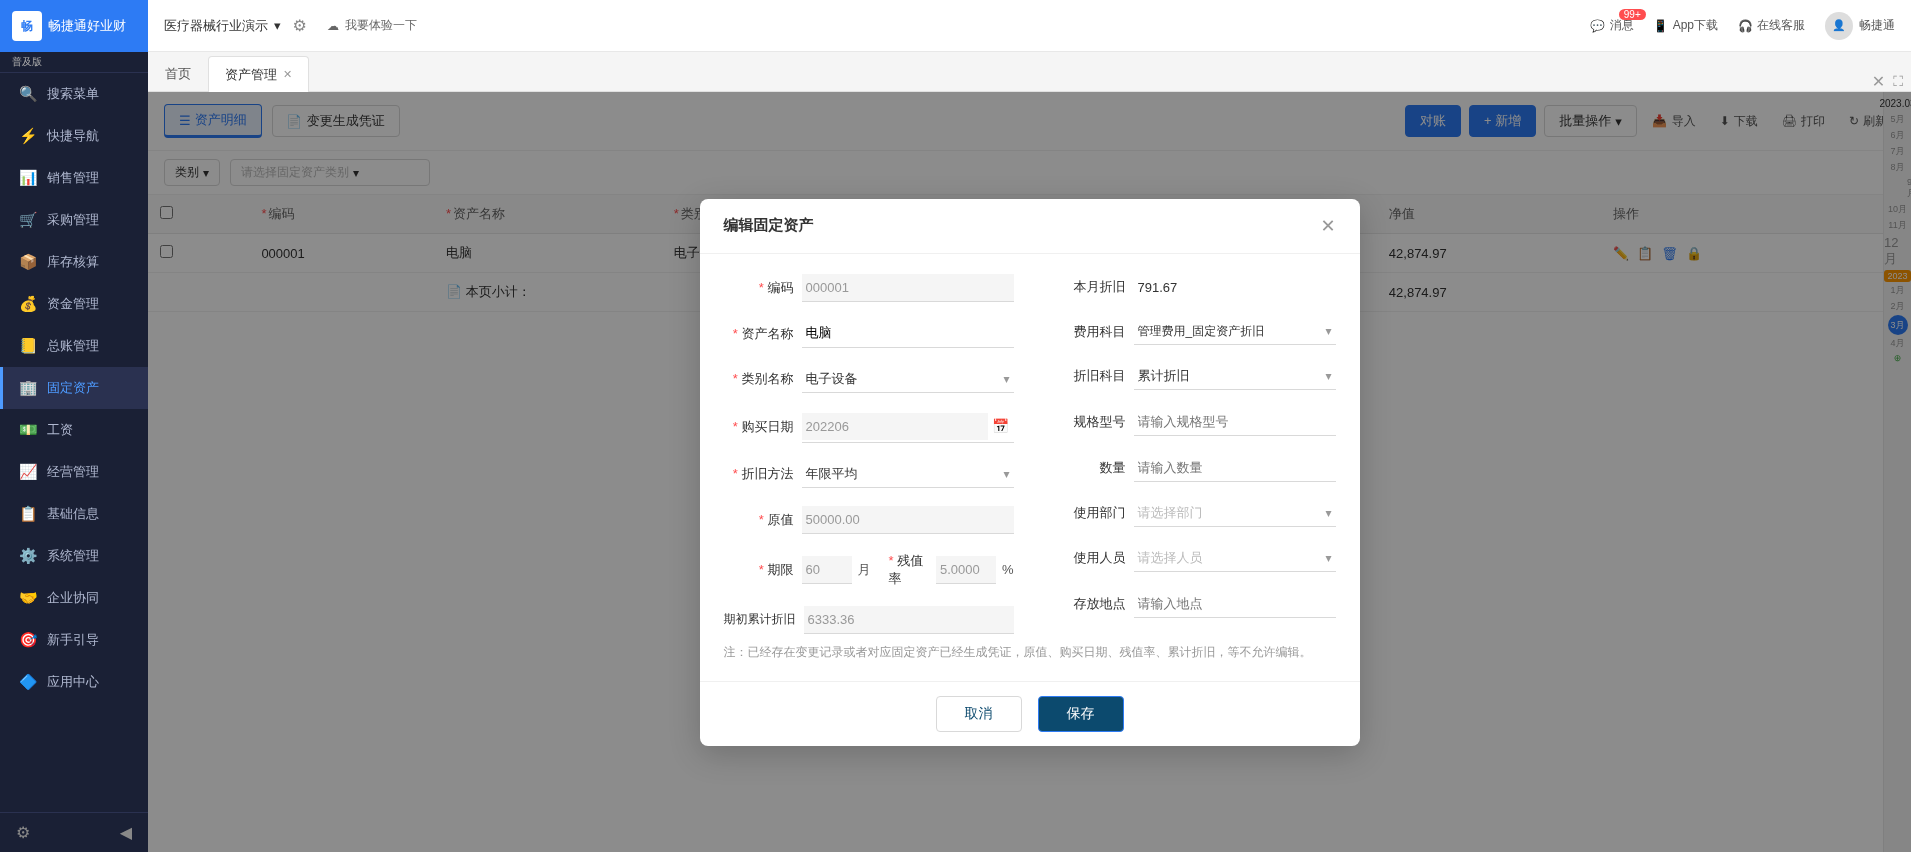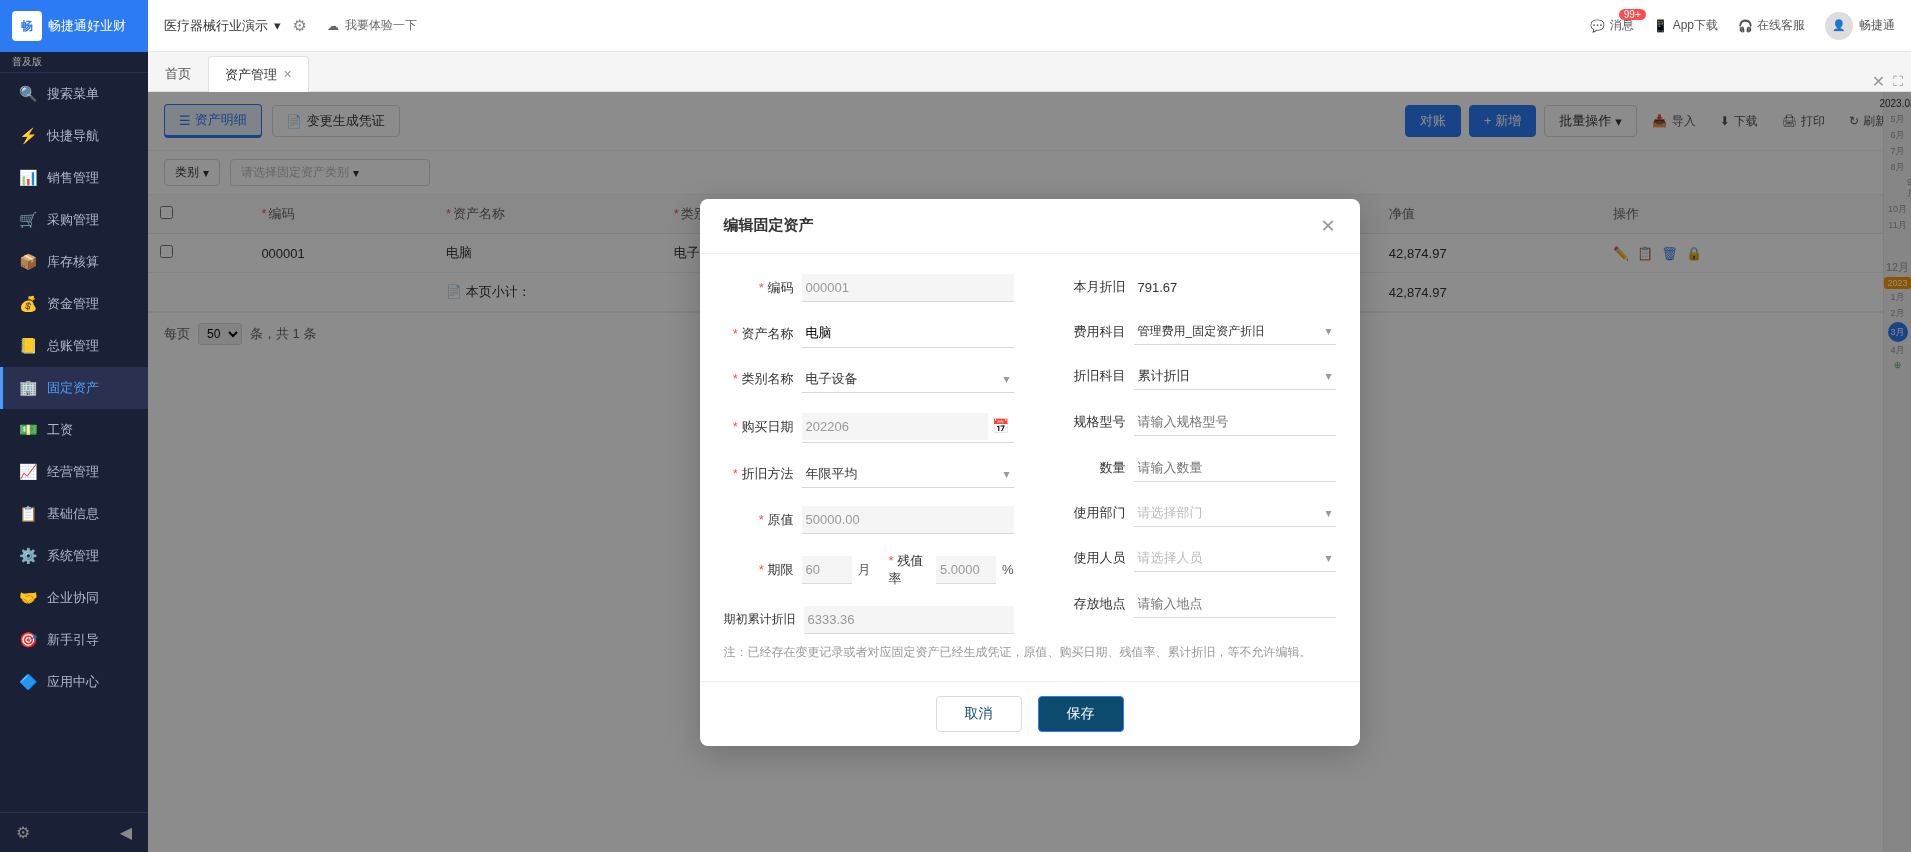--- a/index.html
+++ b/index.html
@@ -549,38 +549,31 @@
             </td>
             <td></td>
             <td>6,333.36</td>
             <td>42,874.97</td>
             <td></td>
           </tr>
         </tbody>
       </table>
     </div>
 
-    <div class="pagination">
-      <span>每页</span>
-      <select>
-        <option>50</option>
-      </select>
-      <span>条，共 1 条</span>
-    </div>
 
     <div style="position:absolute; top:0; right:0; width:28px; height:100%; background:#f5f5f5; border-left:1px solid #e8e8e8; display:flex; flex-direction:column; align-items:center; padding:4px 0; gap:1px; z-index:1;">
       <div style="font-size:10px;color:#333;padding:2px 0;">2023.03</div>
       <div style="font-size:9px;color:#999;cursor:pointer;padding:1px 0;">5月</div>
       <div style="font-size:9px;color:#999;cursor:pointer;padding:1px 0;">6月</div>
       <div style="font-size:9px;color:#999;cursor:pointer;padding:1px 0;">7月</div>
       <div style="font-size:9px;color:#999;cursor:pointer;padding:1px 0;">8月</div>
       <div style="font-size:9px;color:#999;cursor:pointer;padding:1px 0;margin-left:28px;">9月</div>
       <div style="font-size:9px;color:#999;cursor:pointer;padding:1px 0;">10月</div>
       <div style="font-size:9px;color:#999;cursor:pointer;padding:1px 0;">11月</div>
-      <div style="font-size:11px;color:#999;cursor:pointer;padding:1px 0;margin-top:25px;">12月</div>
+      <div style="font-size:13px;color:#999;cursor:pointer;padding:1px 0;">12月</div>
       <div style="font-size:9px;background:#ff9800;color:#fff;border-radius:3px;padding:1px 3px;cursor:pointer;">2023</div>
       <div style="font-size:9px;color:#999;cursor:pointer;padding:1px 0;">1月</div>
       <div style="font-size:9px;color:#999;cursor:pointer;padding:1px 0;">2月</div>
       <div style="font-size:9px;background:#2d7bf4;color:#fff;border-radius:50%;width:20px;height:20px;display:flex;align-items:center;justify-content:center;cursor:pointer;">3月</div>
       <div style="font-size:9px;color:#999;cursor:pointer;padding:1px 0;">4月</div>
       <div style="font-size:9px;color:#4caf50;cursor:pointer;padding:1px 0;">⊕</div>
     </div>
 
     <div class="overlay">
       <div class="modal">

